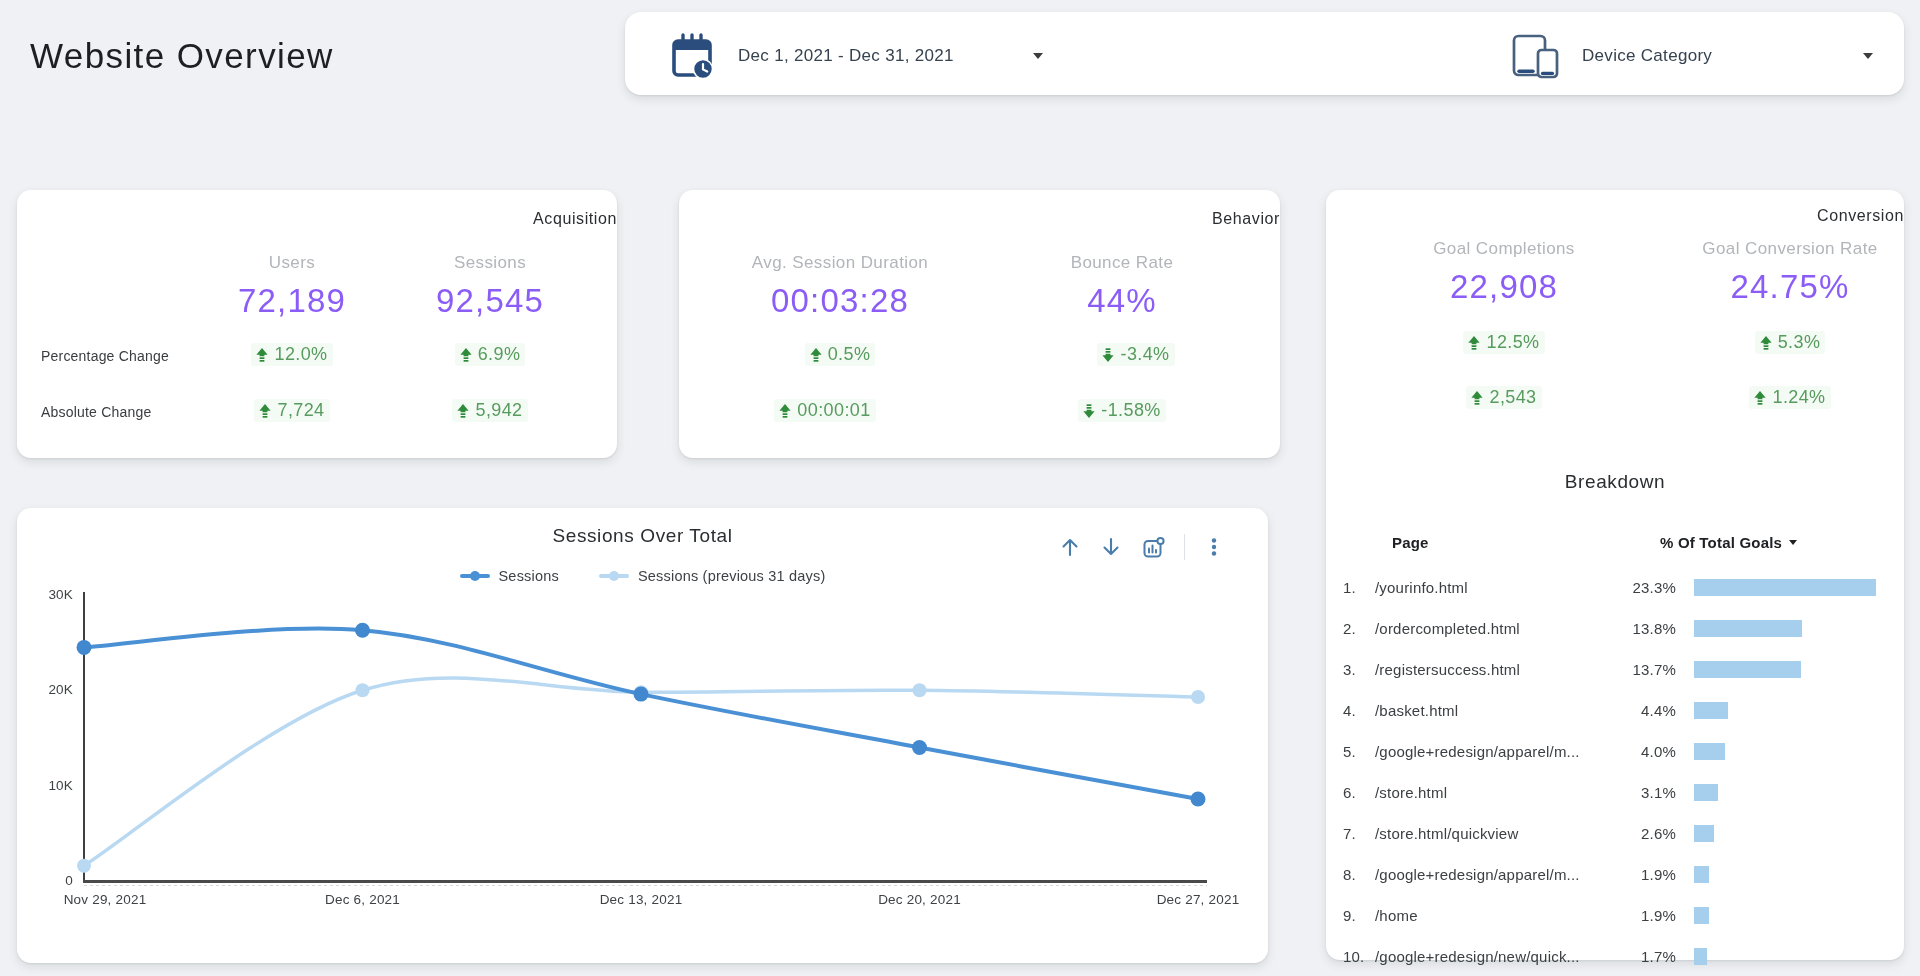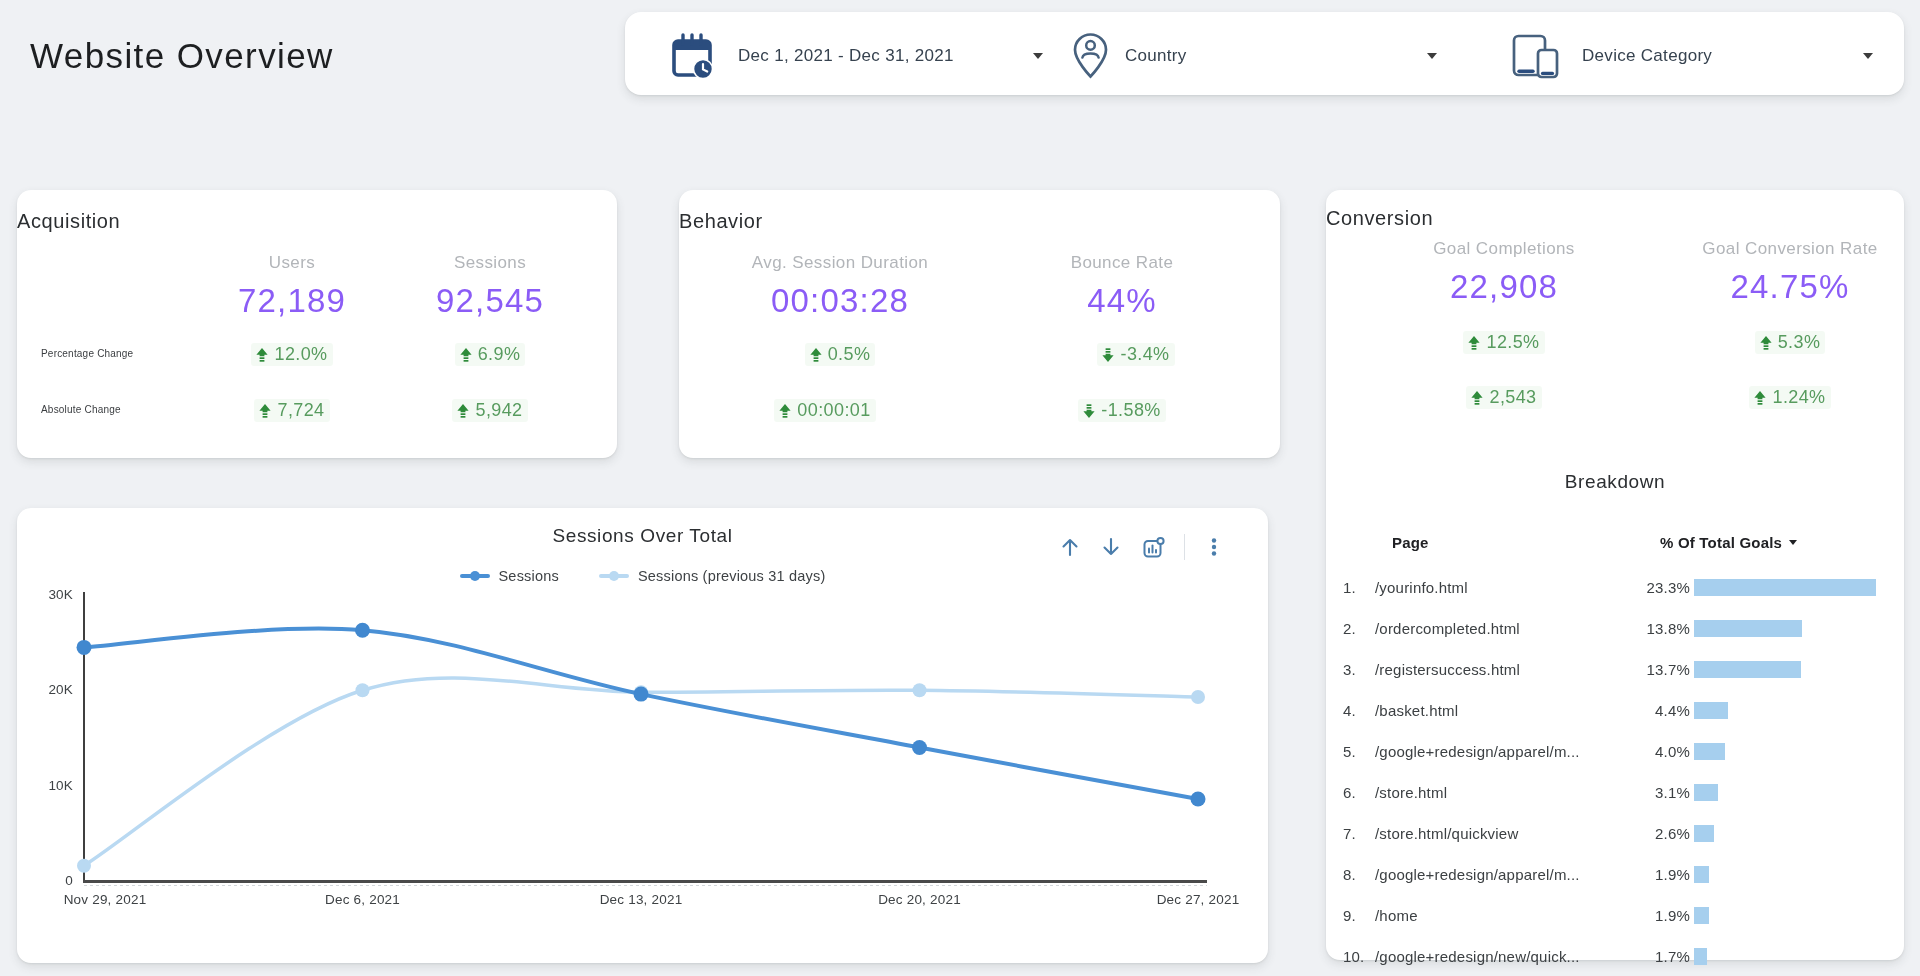--- a/index.html
+++ b/index.html
@@ -25,44 +25,44 @@
   }
   .filter-bar { left:625px; top:12px; width:1279px; height:83px; border-radius:16px; }
   .filter { position:absolute; top:0; height:88px; display:flex; align-items:center; cursor:pointer; }
   .filter-text { font-size:17px; color:#36424f; letter-spacing:.3px; }
   .chev {
     width:0; height:0; display:inline-block;
     border-left:5.5px solid transparent; border-right:5.5px solid transparent;
     border-top:6.5px solid #3c3c3c;
   }
   
-  .sc-title { position:absolute; top:20px; left:0; width:100%; text-align:left;
-    font-size:20px; font-weight:400; color:#2b2e31; letter-spacing:.6px; }
+  .sc-title { position:absolute; top:20px; left:0; width:100%; text-align:right;
+    font-size:16px; font-weight:400; color:#2b2e31; letter-spacing:.6px; }
   .metric { position:absolute; width:224px; text-align:center; }
   .m-label { font-size:17px; color:#b2b5b9; letter-spacing:.4px; white-space:nowrap; }
   .m-value { margin-top:9px; font-size:33px; font-weight:400; color:#8b5cf6; letter-spacing:1.2px; white-space:nowrap; }
   .m-chg {
     position:absolute; width:224px; text-align:center;
     font-size:18px; color:#579b5e; letter-spacing:.4px;
   }
   .m-chg .chip { background:rgba(102,187,106,.07); border-radius:3px; padding:1px 5px; display:inline-flex; align-items:center; gap:6px; }
   .arr svg { display:block; }
-  .row-label { position:absolute; left:24px; font-size:10px; color:#3a3d40; letter-spacing:.2px; }
+  .row-label { position:absolute; left:24px; font-size:14px; color:#3a3d40; letter-spacing:.2px; }
   
   .bd-title { position:absolute; top:281px; left:0; width:100%; text-align:center;
     font-size:19px; font-weight:400; color:#2b2e31; letter-spacing:.6px; }
   .bd-header { position:absolute; top:344px; left:0; width:100%; font-size:15px; font-weight:700; color:#202124; }
   .bd-header .h-page { position:absolute; left:66px; top:0; }
   .bd-header .h-goals { position:absolute; left:334px; top:0; display:flex; align-items:center; gap:7px; cursor:pointer; }
   .sort-chev { width:0; height:0; border-left:4.5px solid transparent; border-right:4.5px solid transparent; border-top:5.5px solid #202124; display:inline-block; }
   #breakdown-rows { position:absolute; top:377px; left:0; right:0; }
   .bd-row { height:41px; display:flex; align-items:center; font-size:15px; color:#3c4043; }
   .bd-rank { width:49px; padding-left:17px; }
   .bd-page { width:257px; white-space:nowrap; overflow:hidden; }
-  .bd-pct  { width:62px; text-align:right; padding-right:4px; }
+  .bd-pct  { width:62px; text-align:right; padding-right:18px; }
   .bd-track { flex:1; }
   .bd-bar { height:17px; background:#a6cfee; }
   
   .chart-title { position:absolute; top:17px; left:0; width:100%; text-align:center;
     font-size:19px; font-weight:400; color:#2b2e31; letter-spacing:.6px; }
   .chart-toolbar { position:absolute; top:26px; right:44px; display:flex; align-items:center; gap:19px; }
   .tool-btn { cursor:pointer; display:flex; }
   .tool-divider { width:1px; height:26px; background:#dde1e6; }
   .chart-legend { position:absolute; top:60px; left:0; right:0; display:flex; justify-content:center; gap:40px; }
   .lg-item { display:flex; align-items:center; gap:9px; font-size:14.5px; color:#3e4245; }
@@ -89,31 +89,20 @@
           <line x1="23" y1="3" x2="23" y2="12" stroke="#2b4d7e" stroke-width="3.4" stroke-linecap="round"></line>
           <line x1="32" y1="3" x2="32" y2="12" stroke="#2b4d7e" stroke-width="3.4" stroke-linecap="round"></line>
           <circle cx="34" cy="37" r="9.5" fill="#2b4d7e" stroke="#fff" stroke-width="1.6"></circle>
           <path d="M34 32 v5.4 l4.2 2.1" fill="none" stroke="#fff" stroke-width="2.2" stroke-linecap="round"></path>
         </svg>
       </span>
       <span class="filter-text">Dec 1, 2021 - Dec 31, 2021</span>
       <span class="chev" style="position:absolute; left:364px;"></span>
     </div>
 
-    <div class="filter" style="left:447px;">
-      <span style="margin-right:16px; display:flex;">
-        <svg width="37" height="48" viewBox="0 0 37 48">
-          <path d="M18.5 2.5 C10 2.5 3 9.4 3 17.8 C3 28.5 18.5 44.5 18.5 44.5 C18.5 44.5 34 28.5 34 17.8 C34 9.4 27 2.5 18.5 2.5 Z" fill="none" stroke="#47617e" stroke-width="2.7"></path>
-          <circle cx="18.5" cy="13.4" r="4.3" fill="none" stroke="#47617e" stroke-width="2.5"></circle>
-          <path d="M10.4 25.6 C11.2 20.2 25.8 20.2 26.6 25.6" fill="none" stroke="#47617e" stroke-width="2.5" stroke-linecap="round"></path>
-        </svg>
-      </span>
-      <span class="filter-text">Country</span>
-      <span class="chev" style="position:absolute; left:355px;"></span>
-    </div>
 
     <div class="filter" style="left:886px;">
       <span style="margin-right:18px; display:flex;">
         <svg width="53" height="46" viewBox="0 0 53 46">
           <rect x="3" y="3" width="31" height="39" rx="4.5" fill="#fff" stroke="#47617e" stroke-width="2.7"></rect>
           <path d="M8 38.2 h14" stroke="#2b4d7e" stroke-width="3.4" stroke-linecap="round"></path>
           <rect x="27" y="17" width="19" height="27" rx="3.5" fill="#fff" stroke="#47617e" stroke-width="2.7"></rect>
           <path d="M31.5 40.4 h10" stroke="#2b4d7e" stroke-width="3.2" stroke-linecap="round"></path>
         </svg>
       </span>

